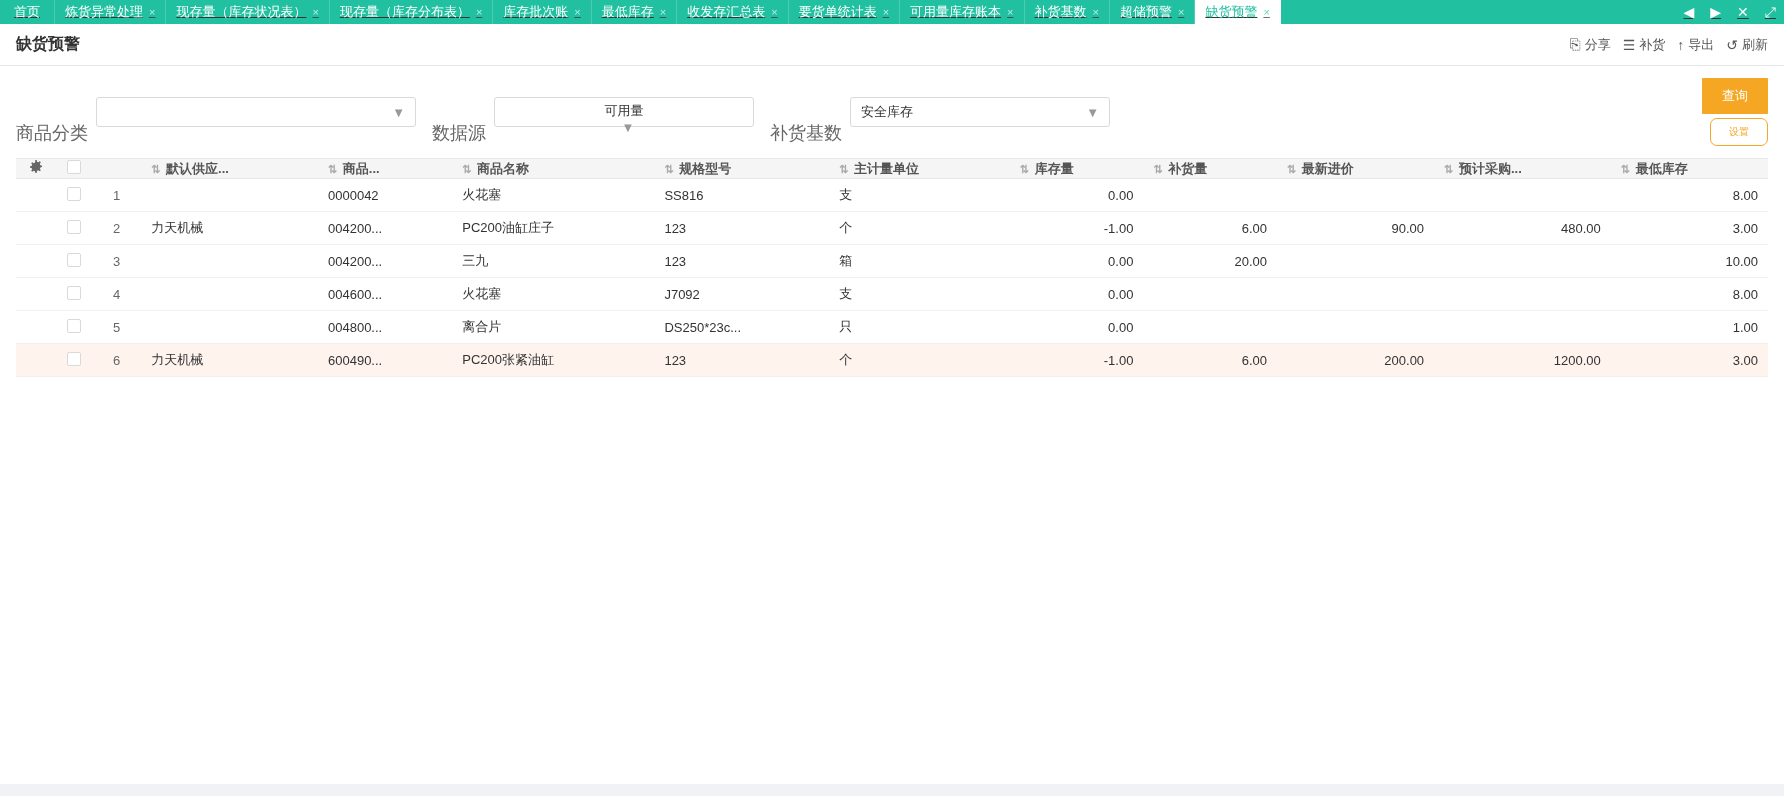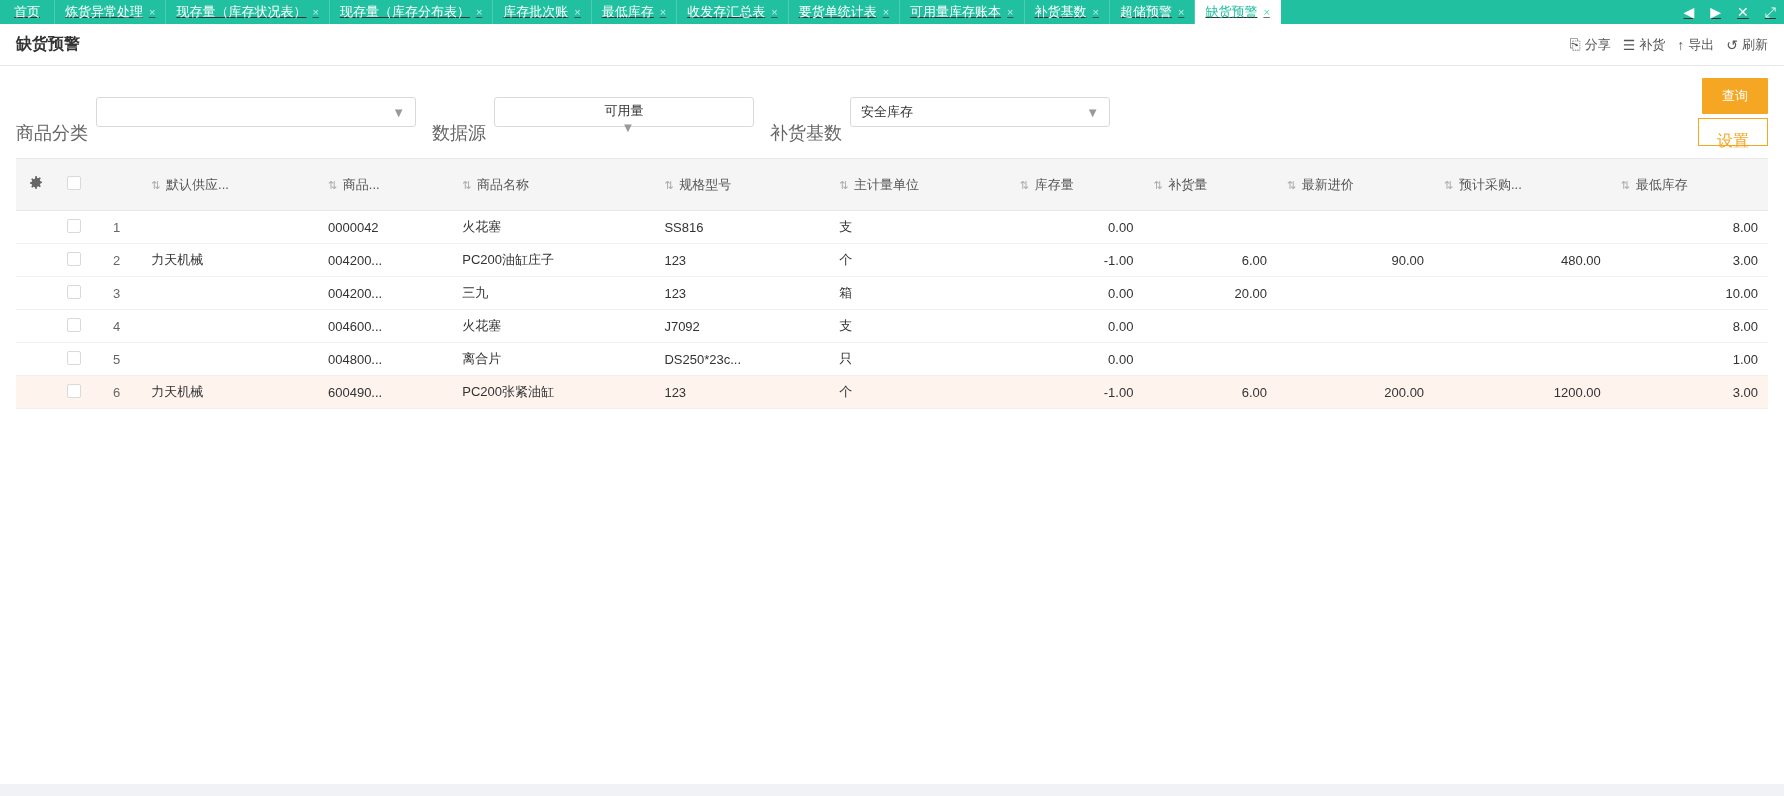--- a/index.html
+++ b/index.html
@@ -156,46 +156,46 @@
       border-radius: 1px;
       padding: 5px 20px;
       cursor: pointer;
       font-size: 13px;
       height: 36px;
     }
     .btn-settings {
       background: #fff;
       color: #f5a623;
       border: 1px solid #f5a623;
-      border-radius: 0;
-      padding: 12px 18px;
-      cursor: pointer;
-      font-size: 16px;
+      border-radius: 7px;
+      padding: 4px 18px;
+      cursor: pointer;
+      font-size: 10px;
       height: 28px;
     }
 
     
     .table-wrap {
       padding: 0 16px;
     }
     table {
       width: 100%;
       border-collapse: collapse;
       font-size: 13px;
     }
     thead tr {
       background: #f5f5f5;
       border-top: 1px solid #e8e8e8;
       border-bottom: 1px solid #e8e8e8;
     }
     th {
-      padding: 16px 10px;
+      padding: 0 10px;
       text-align: left;
       color: #555;
-      font-weight: normal;
+      font-weight: bold;
       white-space: nowrap;
       border-right: none;
     }
     th .sort-icon { color: #aaa; margin-right: 2px; font-size: 11px; }
     td {
       padding: 7px 10px;
       border-bottom: 1px solid #f0f0f0;
       color: #333;
       white-space: nowrap;
     }

